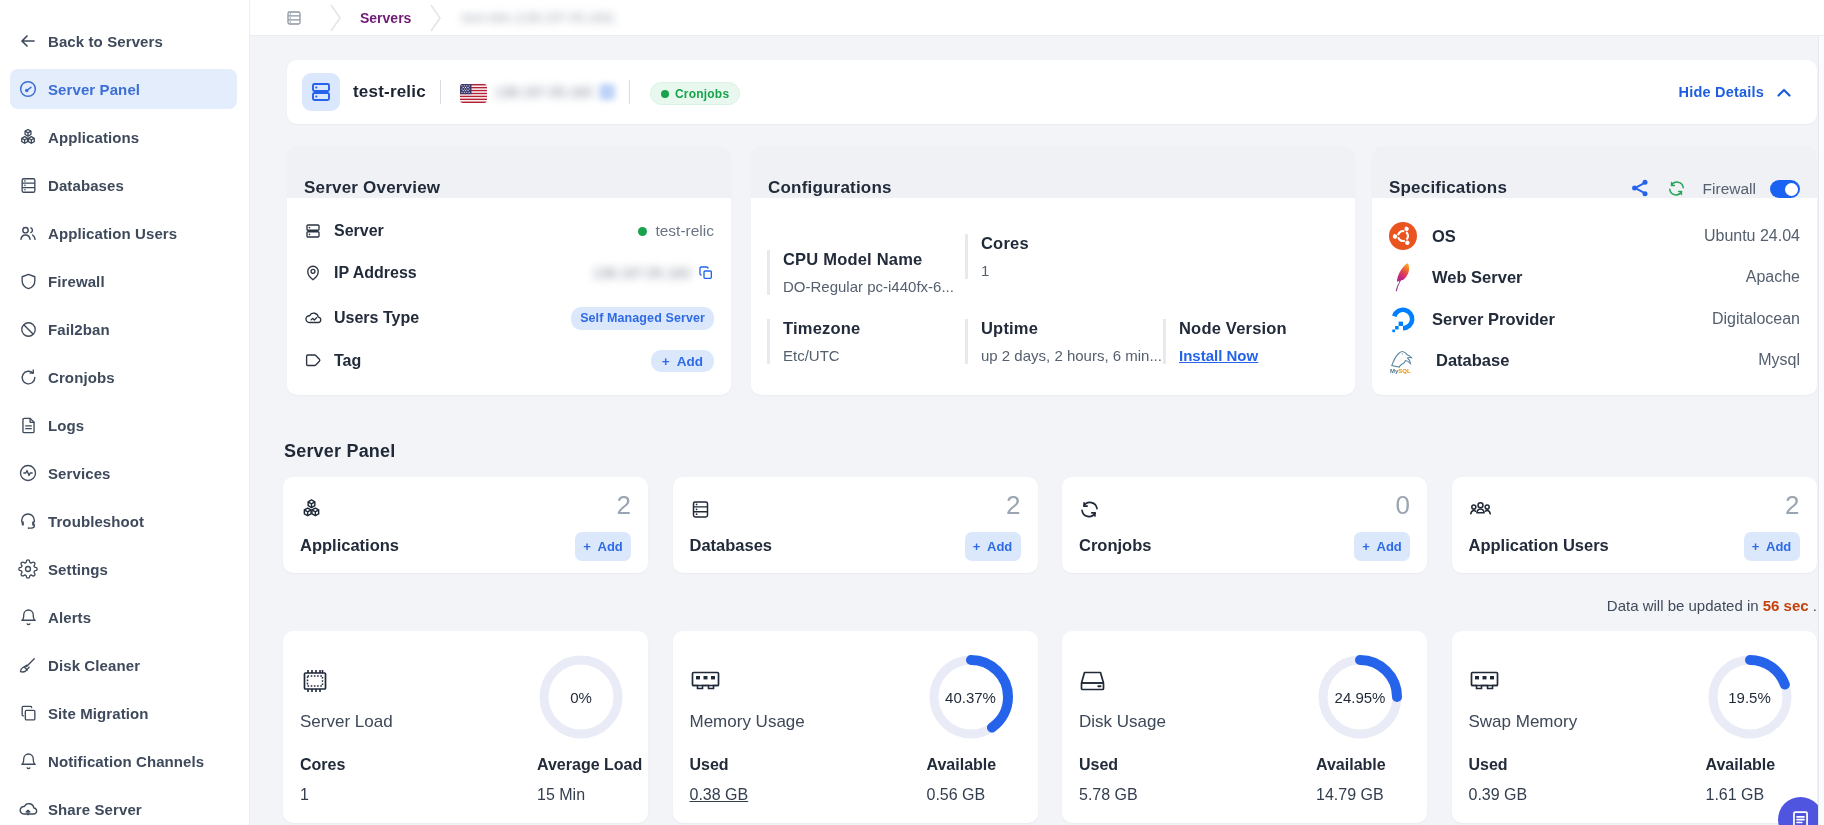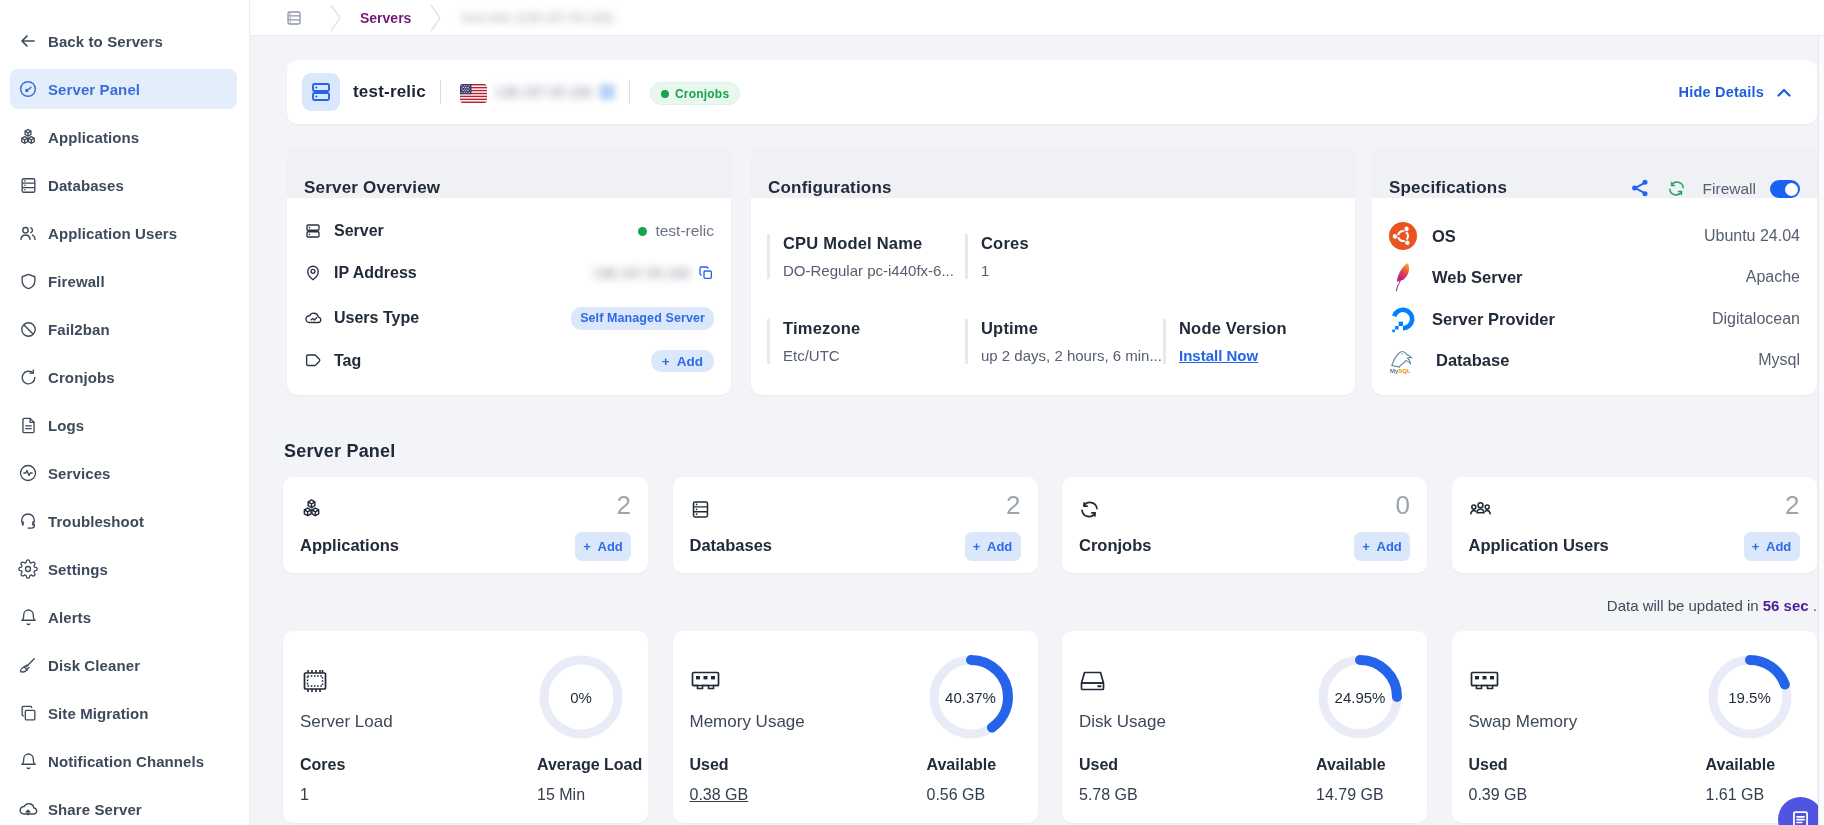--- a/index.html
+++ b/index.html
@@ -340,21 +340,21 @@
     <span class="rt">
         <span class="bluepill" style="height:22px;padding:0 11px;font-size:13.5px;">+&nbsp; Add</span>
       </span>
   </div>
 </div>
 
 <div class="card" style="left:751px;top:146px;width:604px;height:249px;">
   <div class="card-head">
       <span class="t">Configurations</span>
     </div>
-  <div class="cfgcell" style="left:16px;top:88px;width:198px;">
+  <div class="cfgcell" style="left:16px;top:104px;width:198px;">
     <div class="lb">CPU Model Name</div>
       <div class="vl">DO-Regular pc-i440fx-6...</div>
   </div>
   <div class="cfgcell" style="left:214px;top:88px;width:198px;">
     <div class="lb">Cores</div>
       <div class="vl">1</div>
   </div>
   <div class="cfgcell" style="left:16px;top:173px;width:198px;">
     <div class="lb">Timezone</div>
       <div class="vl">Etc/UTC</div>
@@ -493,21 +493,21 @@
         <circle cx="5" cy="8.5" r="2.1"></circle>
         <path d="M1.8 15.5c.4-2.2 1.6-3.4 3.2-3.4.8 0 1.5.3 2 .8"></path>
         <circle cx="19" cy="8.5" r="2.1"></circle>
         <path d="M22.2 15.5c-.4-2.2-1.6-3.4-3.2-3.4-.8 0-1.5.3-2 .8"></path>
       </svg></div>
   <div class="num">2</div>
   <div class="lb">Application Users</div>
   <div class="add bluepill">+&nbsp; Add</div>
 </div>
 
-<div class="abs" style="left:1000px;top:597px;width:817px;text-align:right;font-size:15px;color:#3f4a5a;">Data will be updated in <b style="color:#4c1d95;">56 sec</b> .</div>
+<div class="abs" style="left:1000px;top:597px;width:817px;text-align:right;font-size:15px;color:#3f4a5a;">Data will be updated in <b style="color:#c2410c;">56 sec</b> .</div>
 
 <div class="metric" style="left:283px;">
   <div class="ic"><svg width="28" height="24" viewBox="0 0 28 24" fill="none" stroke="#1f2937" stroke-width="1.7">
         <rect x="3.5" y="4" width="21" height="16" rx="1"></rect>
         <rect x="6.5" y="7" width="15" height="10" fill="none" stroke-dasharray="1.6 1.6" stroke-width="1.5"></rect>
         <path d="M7 4V1M11 4V1M15 4V1M19 4V1M21.5 4V1M7 23v-3M11 23v-3M15 23v-3M19 23v-3" stroke-width="1.6"></path>
       </svg></div>
   <div class="mt" style="top:81px;">Server Load</div>
   <div class="donut" style="left:254px;top:22px;width:88px;height:88px;">
     <svg width="88" height="88" viewBox="0 0 88 88">

